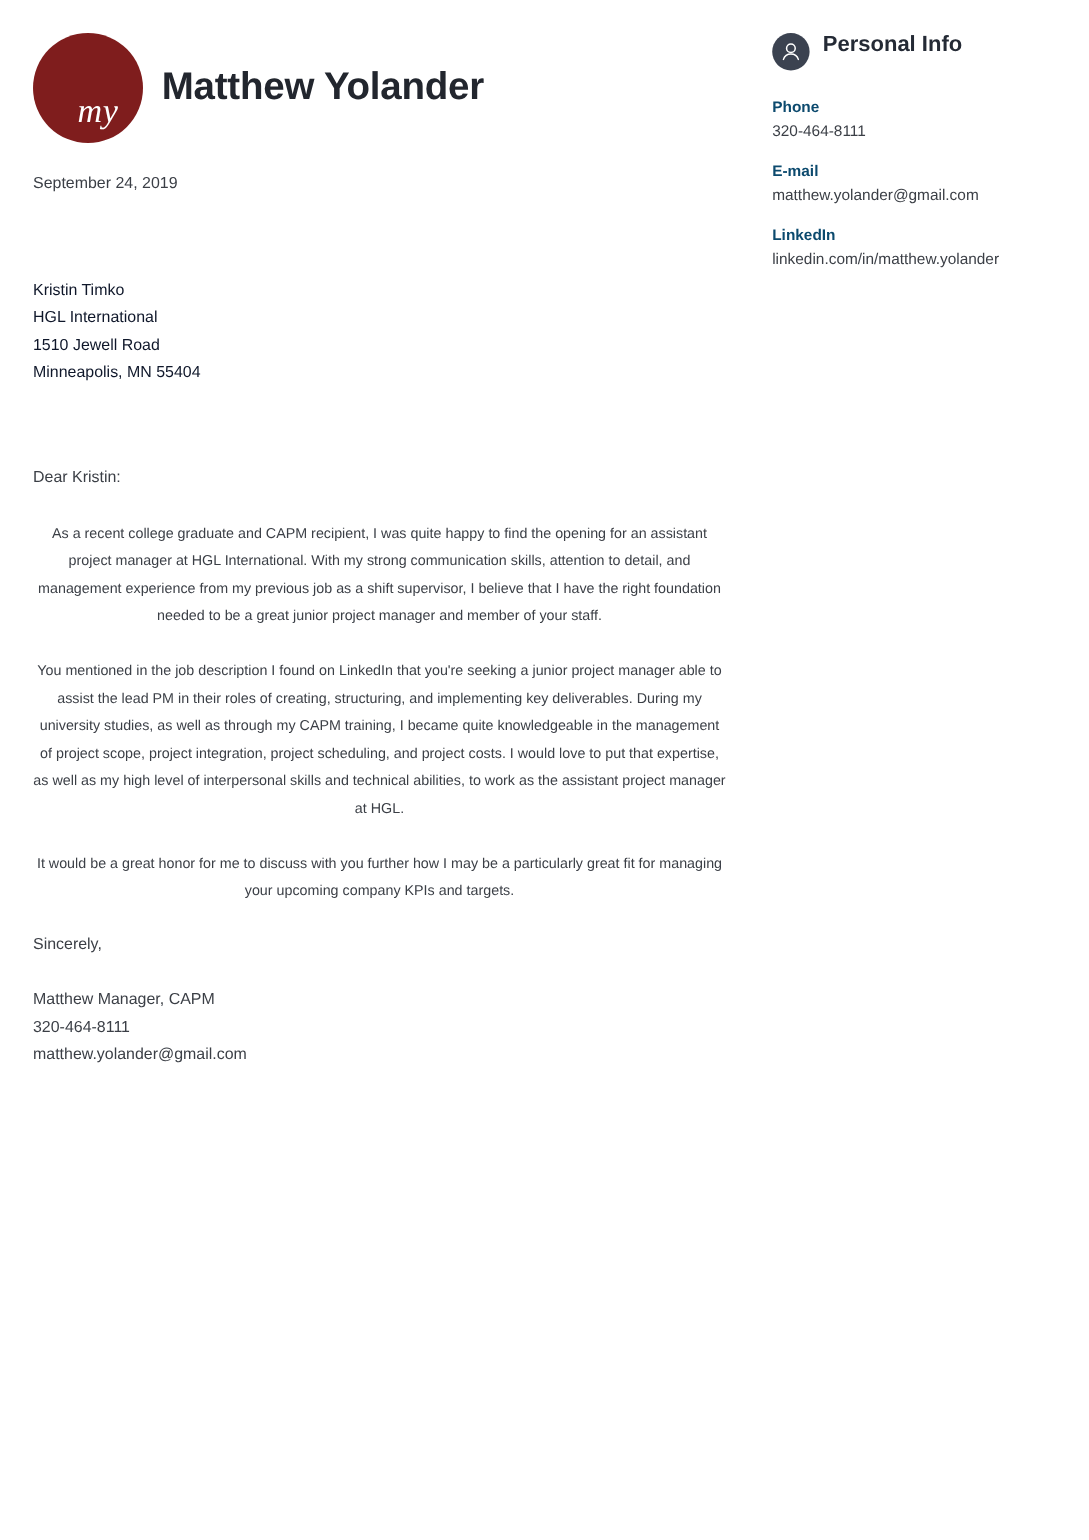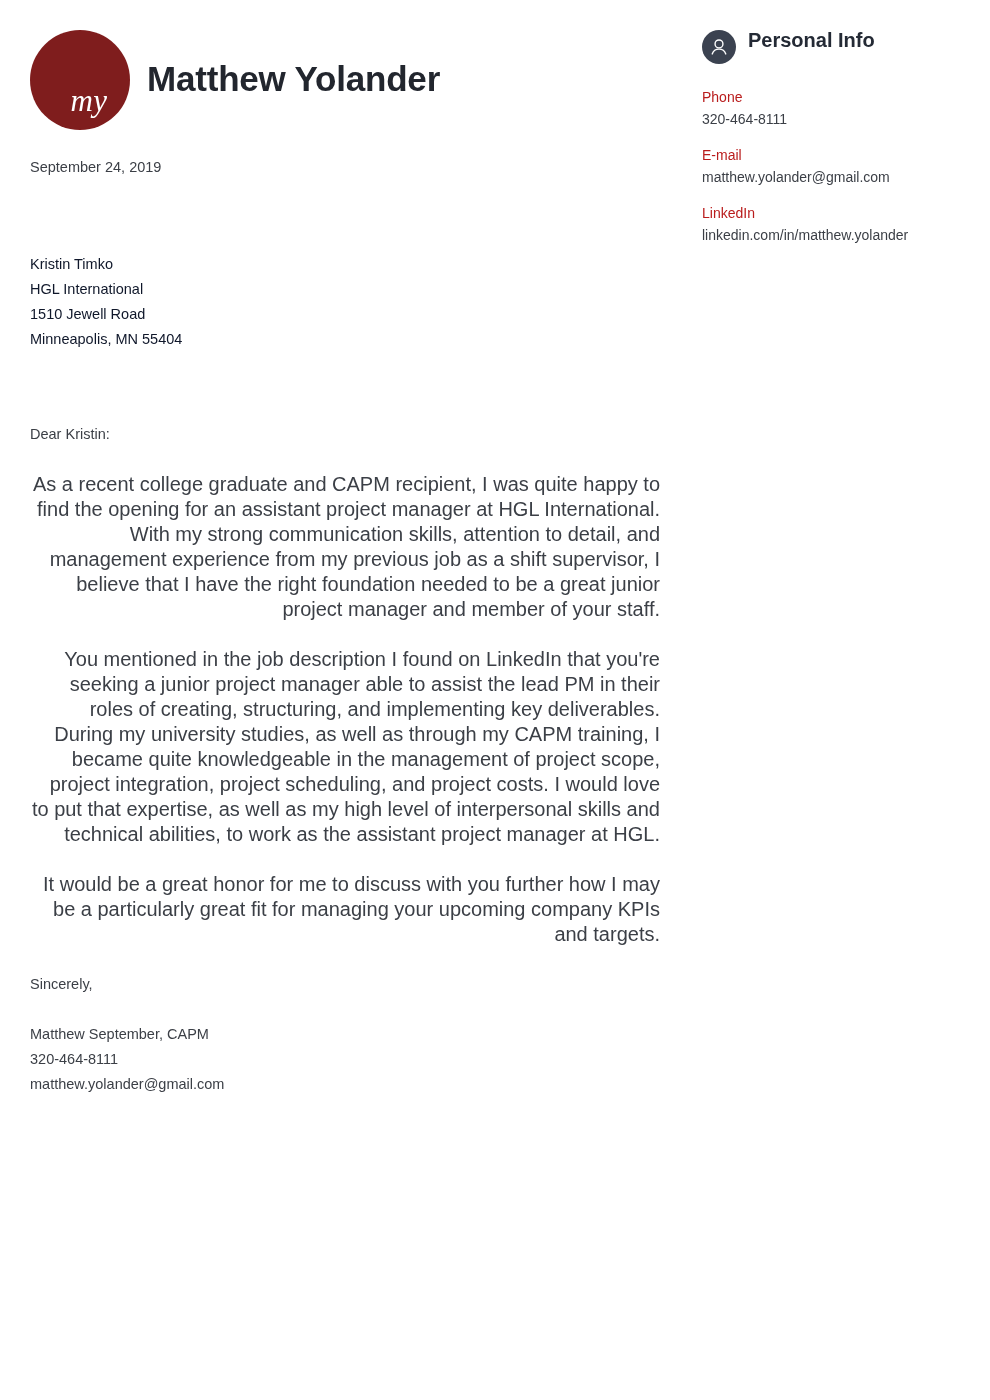--- a/index.html
+++ b/index.html
@@ -97,24 +97,24 @@
     line-height: 25px;
   }
   .salutation {
     margin-top: 70px;
     font-size: 14.5px;
     color: #3b3f46;
     line-height: 25px;
   }
   .body-paragraph {
     margin-top: 25px;
-    font-size: 20px;
-    color: #3b3f46;
-    line-height: 25px;
-    text-align: right;
+    font-size: 13px;
+    color: #3b3f46;
+    line-height: 25px;
+    text-align: center;
   }
   .closing {
     margin-top: 25px;
     font-size: 14.5px;
     color: #3b3f46;
     line-height: 25px;
   }
   .signature {
     margin-top: 25px;
   }
@@ -150,22 +150,22 @@
   .sidebar-heading-label {
     margin-left: 12px;
     font-size: 20px;
     font-weight: bold;
     color: #242a35;
     line-height: 1;
   }
   .info-item { margin-bottom: 13px; }
   .info-label {
     font-size: 14px;
-    font-weight: normal;
-    color: #b91c1c;
+    font-weight: bold;
+    color: #0c4a6e;
     line-height: 22px;
   }
   .info-value {
     font-size: 14px;
     font-weight: normal;
     color: #3b3f46;
     line-height: 23px;
     word-break: break-word;
   }
 </style>
@@ -196,21 +196,21 @@
 
     <div class="salutation">Dear Kristin:</div>
 
     <p class="body-paragraph">As a recent college graduate and CAPM recipient, I was quite happy to find the opening for an assistant project manager at HGL International. With my strong communication skills, attention to detail, and management experience from my previous job as a shift supervisor, I believe that I have the right foundation needed to be a great junior project manager and member of your staff.</p>
     <p class="body-paragraph">You mentioned in the job description I found on LinkedIn that you're seeking a junior project manager able to assist the lead PM in their roles of creating, structuring, and implementing key deliverables. During my university studies, as well as through my CAPM training, I became quite knowledgeable in the management of project scope, project integration, project scheduling, and project costs. I would love to put that expertise, as well as my high level of interpersonal skills and technical abilities, to work as the assistant project manager at HGL.</p>
     <p class="body-paragraph">It would be a great honor for me to discuss with you further how I may be a particularly great fit for managing your upcoming company KPIs and targets.</p>
 
     <div class="closing">Sincerely,</div>
 
     <div class="signature">
-      <div class="line">Matthew September, CAPM</div>
+      <div class="line">Matthew Manager, CAPM</div>
       <div class="line">320-464-8111</div>
       <div class="line">matthew.yolander@gmail.com</div>
     </div>
 
   </div>
 
   <div class="sidebar">
 
     <div class="sidebar-heading">
       <span class="person-badge">

